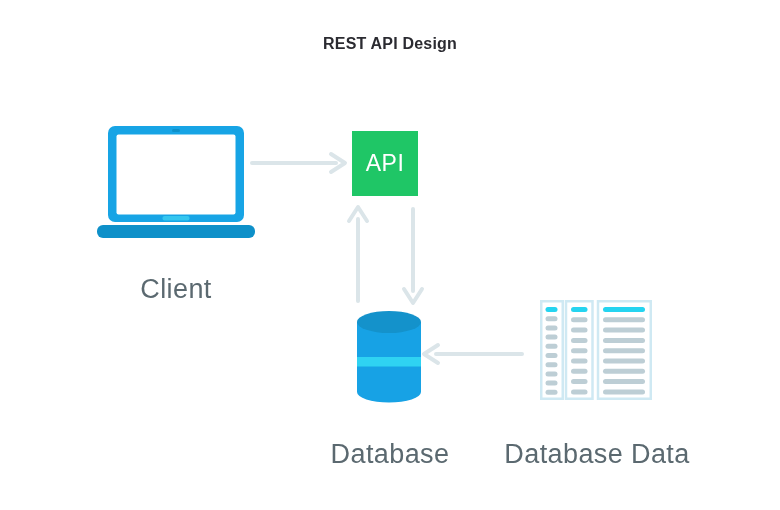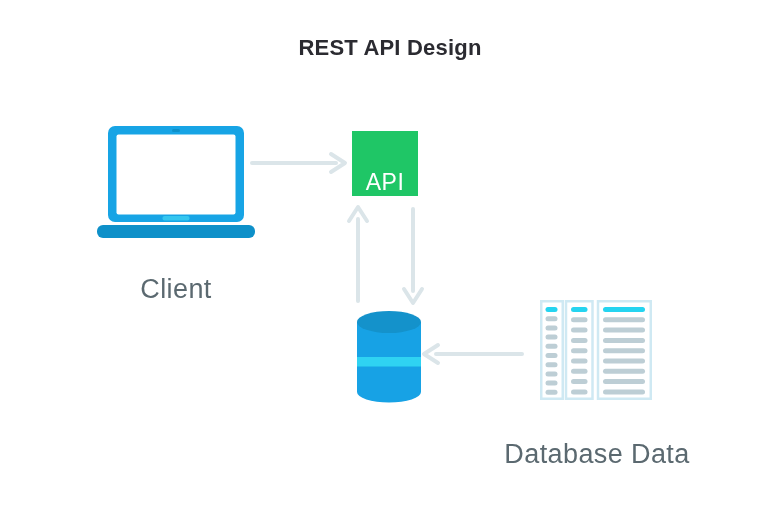--- a/index.html
+++ b/index.html
@@ -24,42 +24,42 @@
   .canvas{
     position:relative;
     width:780px;height:510px;
     background:var(--background);
     overflow:hidden;
     font-family:"Liberation Sans", sans-serif;
   }
   .title{
     position:absolute;top:35px;left:0;right:0;
     text-align:center;
-    font-size:22px;font-weight:700;
+    font-size:16px;font-weight:700;
     letter-spacing:0.2px;
     color:var(--title-text);
   }
   .node-label{
     position:absolute;
     text-align:center;
     font-size:27px;font-weight:400;
     letter-spacing:0.4px;
     color:var(--label-text);
     margin-top:27px;
   }
   .client-label{left:97px;width:158px;top:247px;}
   .database-label{left:310px;width:160px;top:412px;}
   .database-data-label{left:497px;width:200px;top:412px;}
   .arrows-layer{position:absolute;left:0;top:0;width:780px;height:510px;pointer-events:none;}
   .arrow-stroke{stroke:var(--arrow);stroke-width:4;fill:none;stroke-linecap:round;stroke-linejoin:round;}
   .laptop-icon{position:absolute;left:97px;top:126px;width:158px;height:112px;}
   .api-box{
     position:absolute;left:352px;top:131px;width:66px;height:65px;
     background:var(--api-green);
-    display:flex;align-items:flex-end;justify-content:center;
+    display:flex;align-items:center;justify-content:center;
     color:var(--api-text);
     font-size:23px;font-weight:400;letter-spacing:0.5px;
   }
   .cylinder-icon{position:absolute;left:357px;top:311px;width:64px;height:92px;}
   .table-icon{position:absolute;left:540px;top:300px;width:112px;height:100px;}
 </style>
 </head>
 <body>
 
 <div class="canvas">
@@ -96,20 +96,21 @@
 
   <div class="api-box">
     <span>API</span>
   </div>
 
   <svg class="cylinder-icon" viewBox="0 0 64 92" aria-hidden="true">
     <path d="M0 11 H64 V81 A32 10.5 0 0 1 0 81 Z" style="fill:var(--cylinder-blue)"></path>
     <rect x="0" y="46" width="64" height="9.5" style="fill:var(--cylinder-stripe-cyan)"></rect>
     <ellipse cx="32" cy="11" rx="32" ry="11" style="fill:var(--cylinder-top-blue)"></ellipse>
   </svg>
+  <div class="node-label database-label">Database</div>
 
   <svg class="table-icon" viewBox="0 0 112 100" aria-hidden="true">
     <rect x="1.25" y="1.25" width="21.5" height="97.5" fill="#ffffff" style="stroke:var(--table-border)" stroke-width="2.5"></rect>
     <rect x="26" y="1.25" width="26.5" height="97.5" fill="#ffffff" style="stroke:var(--table-border)" stroke-width="2.5"></rect>
     <rect x="58" y="1.25" width="52.75" height="97.5" fill="#ffffff" style="stroke:var(--table-border)" stroke-width="2.5"></rect>
     <g>
         <rect x="5.5" y="7.0" width="12" height="5" rx="2.5" style="fill:var(--table-header-cyan)"></rect>
         <rect x="5.5" y="16.2" width="12" height="5" rx="2.5" style="fill:var(--table-row-gray)"></rect>
         <rect x="5.5" y="25.4" width="12" height="5" rx="2.5" style="fill:var(--table-row-gray)"></rect>
         <rect x="5.5" y="34.6" width="12" height="5" rx="2.5" style="fill:var(--table-row-gray)"></rect>

